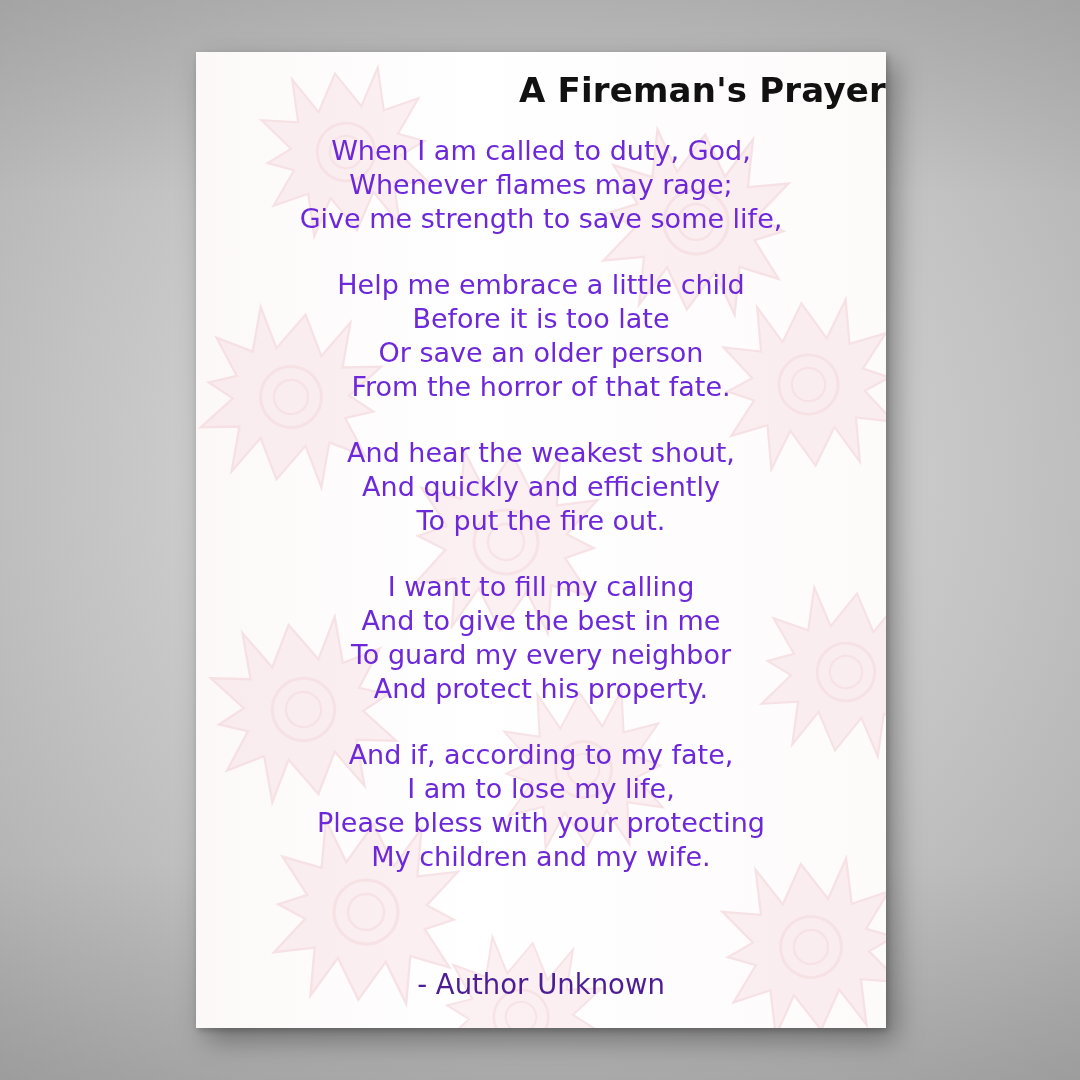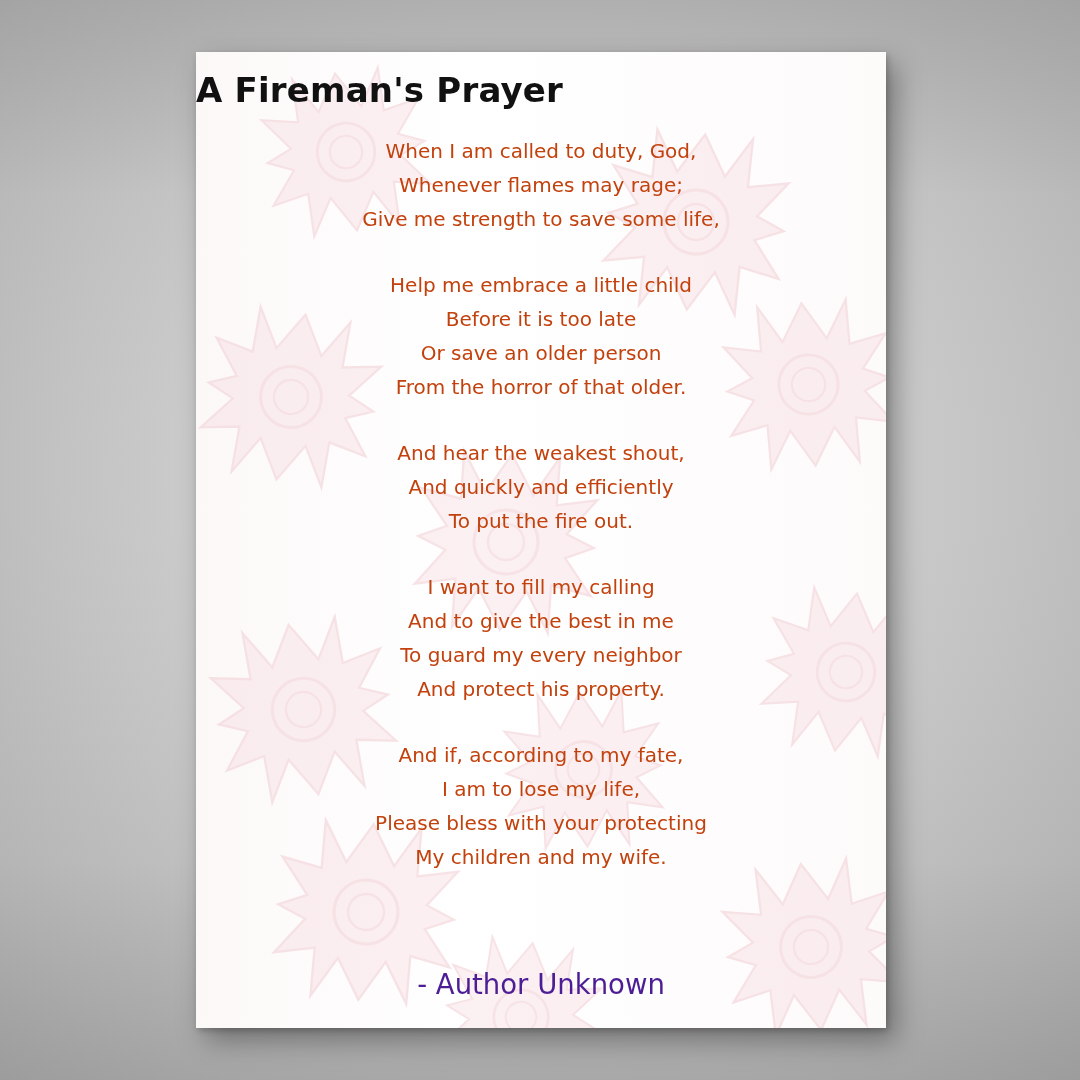--- a/index.html
+++ b/index.html
@@ -67,41 +67,41 @@
     position: absolute;
     inset: 0;
     padding: 0;
   }
 
   #poem-title {
     position: absolute;
     top: 18px;
     left: 0;
     width: 690px;
-    text-align: left;
+    text-align: right;
     font-size: 34px;
     font-weight: bold;
     color: #111111;
     letter-spacing: 0.2px;
   }
 
   #stanzas {
     position: absolute;
     top: 82px;
     left: 0;
     width: 690px;
     text-align: center;
   }
   .stanza {
     margin: 0 0 32px 0;
   }
   .line {
-    font-size: 20px;
+    font-size: 27px;
     line-height: 34px;
-    color: #c2410c;
+    color: #6d28d9;
     white-space: nowrap;
   }
   #attribution {
     position: absolute;
     top: 916px;
     left: 0;
     width: 690px;
     text-align: center;
     font-size: 27.5px;
     color: #4c1d95;
@@ -180,21 +180,21 @@
       <div id="stanzas">
           <div class="stanza">
             <div class="line">When I am called to duty, God,</div>
             <div class="line">Whenever flames may rage;</div>
             <div class="line">Give me strength to save some life,</div>
           </div>
           <div class="stanza">
             <div class="line">Help me embrace a little child</div>
             <div class="line">Before it is too late</div>
             <div class="line">Or save an older person</div>
-            <div class="line">From the horror of that older.</div>
+            <div class="line">From the horror of that fate.</div>
           </div>
           <div class="stanza">
             <div class="line">And hear the weakest shout,</div>
             <div class="line">And quickly and efficiently</div>
             <div class="line">To put the fire out.</div>
           </div>
           <div class="stanza">
             <div class="line">I want to fill my calling</div>
             <div class="line">And to give the best in me</div>
             <div class="line">To guard my every neighbor</div>

